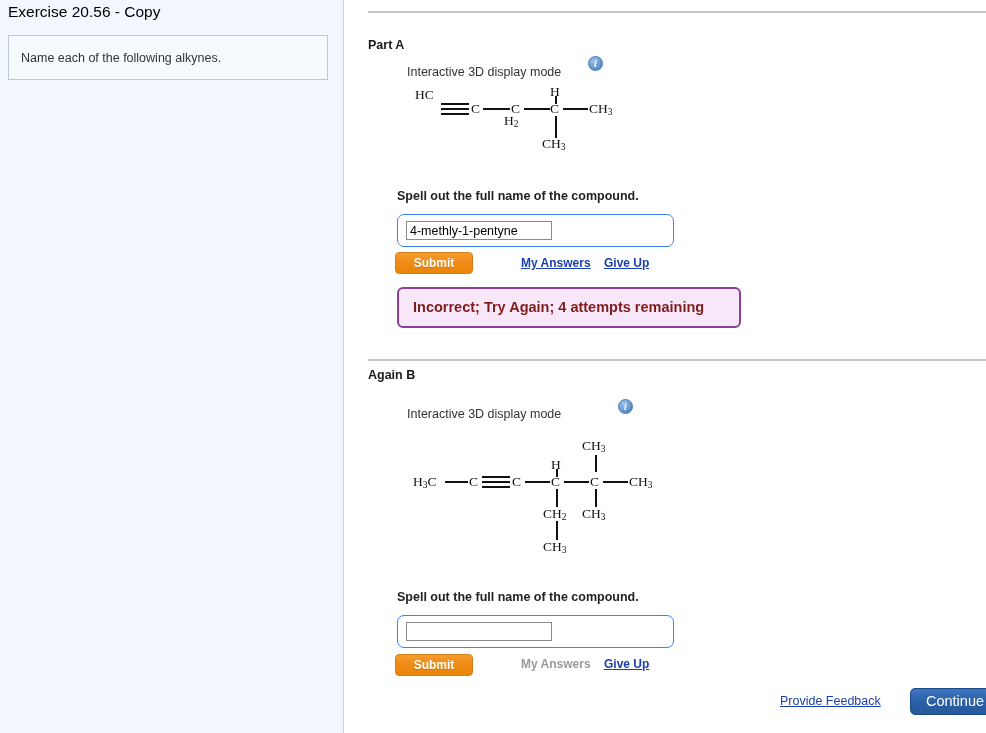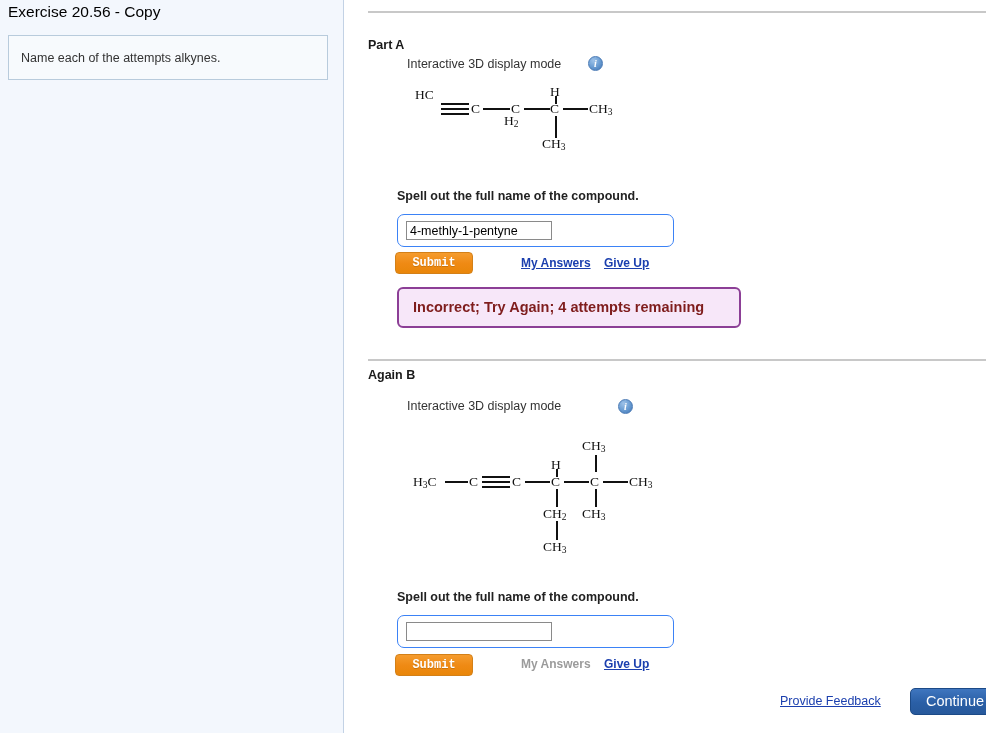--- a/index.html
+++ b/index.html
@@ -72,20 +72,21 @@
     position: absolute;
     font-size: 12.5px;
     font-weight: bold;
     color: #1a1a1a;
   }
 
   .mode-label {
     position: absolute;
     font-size: 12.5px;
     color: #333333;
+    margin-top: 8px;
   }
 
   
   .info-icon {
     position: absolute;
     width: 15px; height: 15px;
     border-radius: 50%;
     background: radial-gradient(circle at 35% 28%, #9ec2e8 0%, #6d9fd4 48%, #3f74b4 100%);
     border: 1px solid #4a7ab5;
     box-sizing: border-box;
@@ -160,21 +161,21 @@
   .submit-btn {
     position: absolute;
     width: 78px;
     height: 22px;
     border: 1px solid #d38018;
     border-radius: 4px;
     background: linear-gradient(to bottom, #f59c2e 0%, #ef8a14 52%, #e98609 100%);
     color: #ffffff;
     font-size: 12px;
     font-weight: bold;
-    font-family: Liberation Mono, monospace;
+    font-family: Liberation Sans, sans-serif;
     text-align: center;
     line-height: 21px;
     box-sizing: border-box;
     cursor: pointer;
     text-shadow: 0 1px 0 rgba(140,80,0,0.35);
   }
 
   .link {
     position: absolute;
     font-size: 12px;
@@ -239,21 +240,21 @@
   }
 </style>
 </head>
 <body>
 
 <div id="root">
 
   <div class="left-panel">
     <div class="exercise-title">Exercise 20.56 - Copy</div>
     <div class="prompt-box">
-      <div class="prompt-text">Name each of the attempts alkynes.</div>
+      <div class="prompt-text">Name each of the following alkynes.</div>
     </div>
   </div>
 
   <div class="right-panel">
 
     <div class="hr" style="top:11px;"></div>
 
     <div class="part-label" style="left:23px; top:26px;margin-top:12px;">Part A</div>
 
     <div class="mode-label" style="left:62px; top:57px;">Interactive 3D display mode</div>

